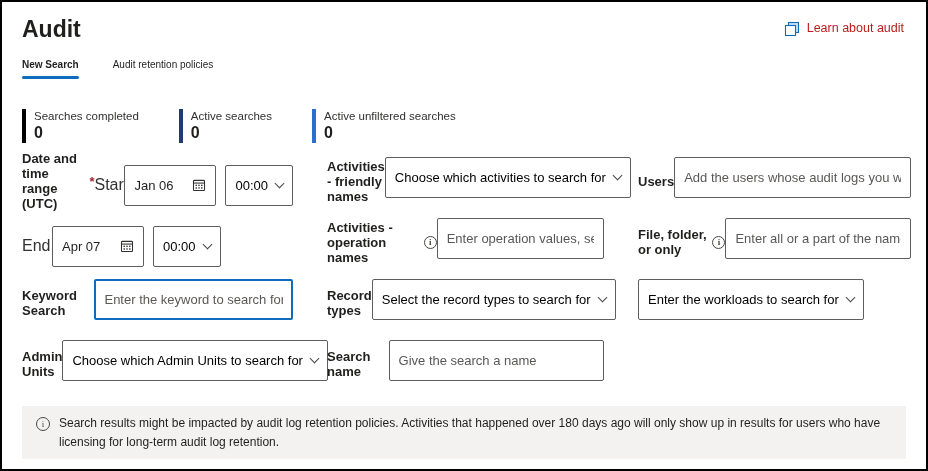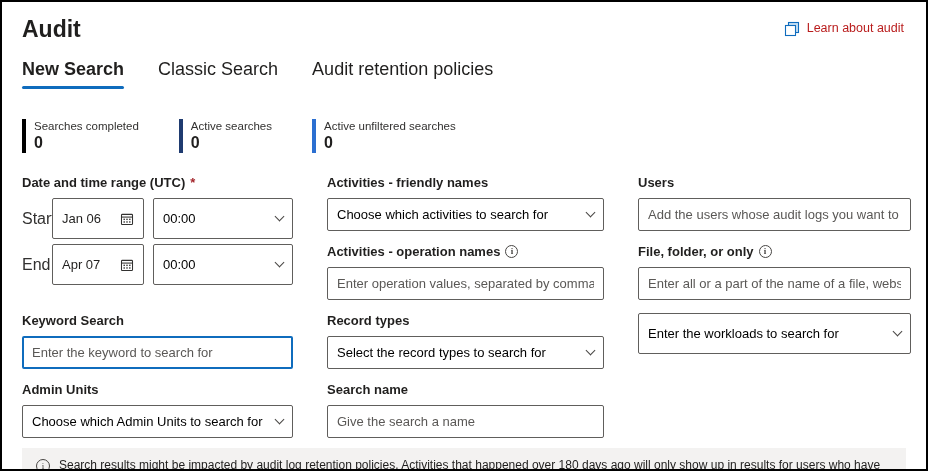--- a/index.html
+++ b/index.html
@@ -8,32 +8,32 @@
     width:928px; height:471px; border:2px solid #000; background:#fff;
     font-family:"Liberation Sans", sans-serif; color:#201f1e;
     overflow:hidden; position:relative;
   }
   
   .header { display:flex; justify-content:space-between; align-items:flex-start; padding:12px 22px 0 20px; }
   .page-title { font-size:23px; font-weight:700; line-height:30px; }
   .learn { display:flex; align-items:flex-start; gap:7px; font-size:12.5px; color:#b91c1c; cursor:pointer; margin-top:7px; }
   
   .tabs { display:flex; gap:34px; padding:0 20px; margin-top:15px; }
-  .tab { font-size:18px; padding-bottom:9px; position:relative; cursor:pointer; color:#201f1e; }
+  .tab { font-size:10px; padding-bottom:9px; position:relative; cursor:pointer; color:#201f1e; }
   .tab.active { font-weight:700; }
   .tab.active::after { content:""; position:absolute; left:0; right:0; bottom:0; height:3px; background:#0f6cbd; border-radius:2px; }
   
   .stats { display:flex; gap:40px; margin:30px 20px 0; }
   .stat { display:flex; }
   .stat-bar { width:4px; align-self:stretch; margin-right:8px; }
   .stat-label { font-size:11.5px; color:#323130; line-height:14px; }
   .stat-value { font-size:16px; font-weight:700; line-height:20px; }
   
   .form { display:grid; grid-template-columns:271px 277px 273px; column-gap:34px; row-gap:5px; padding:14px 0 0 20px; }
-  .cell { height:56px; display:flex; flex-direction:column; justify-content:space-between;margin-top:8px; }
+  .cell { height:56px; display:flex; justify-content:space-between; }
   .field-label { font-size:13px; font-weight:600; margin-bottom:8px; display:flex; align-items:center; gap:5px; color:#201f1e; }
   .req { color:#a4262c; font-weight:600; }
   .control { height:41px; border:1px solid #605e5c; border-radius:2px; display:flex; align-items:center; padding:0 9px; font-size:13px; background:#fff; font-family:"Liberation Sans", sans-serif; }
   input.control { width:100%; color:#201f1e; outline:none; }
   input.control::placeholder { color:#5a5856; opacity:1; }
   input.focused { border:2px solid #0f6cbd; padding:0 8px; }
   .dropdown { justify-content:space-between; color:#000000; cursor:pointer; }
   .dropdown .txt { white-space:nowrap; overflow:hidden; text-overflow:ellipsis; }
   .chev { width:7px; height:7px; border-right:1.4px solid #484644; border-bottom:1.4px solid #484644; transform:rotate(45deg); margin-top:-4px; flex:none; margin-left:8px; }
   .date-row { display:flex; align-items:center; }
@@ -61,21 +61,20 @@
           <rect x="4.5" y="1.5" width="10" height="10" fill="#c7e0f4" stroke="#0f6cbd" stroke-width="1.1"></rect>
           <rect x="1.5" y="4.5" width="10" height="10" fill="#ffffff" stroke="#0f6cbd" stroke-width="1.1"></rect>
         </svg>
       </span>
       <span>Learn about audit</span>
     </div>
   </div>
 
   <div class="tabs">
     <div class="tab active">New Search</div>
-    <div class="tab">Classic Search</div>
     <div class="tab">Audit retention policies</div>
   </div>
 
   <div class="stats">
     <div class="stat">
       <span class="stat-bar" style="background: rgb(0, 0, 0);"></span>
       <div>
         <div class="stat-label">Searches completed</div>
         <div class="stat-value">0</div>
       </div>

